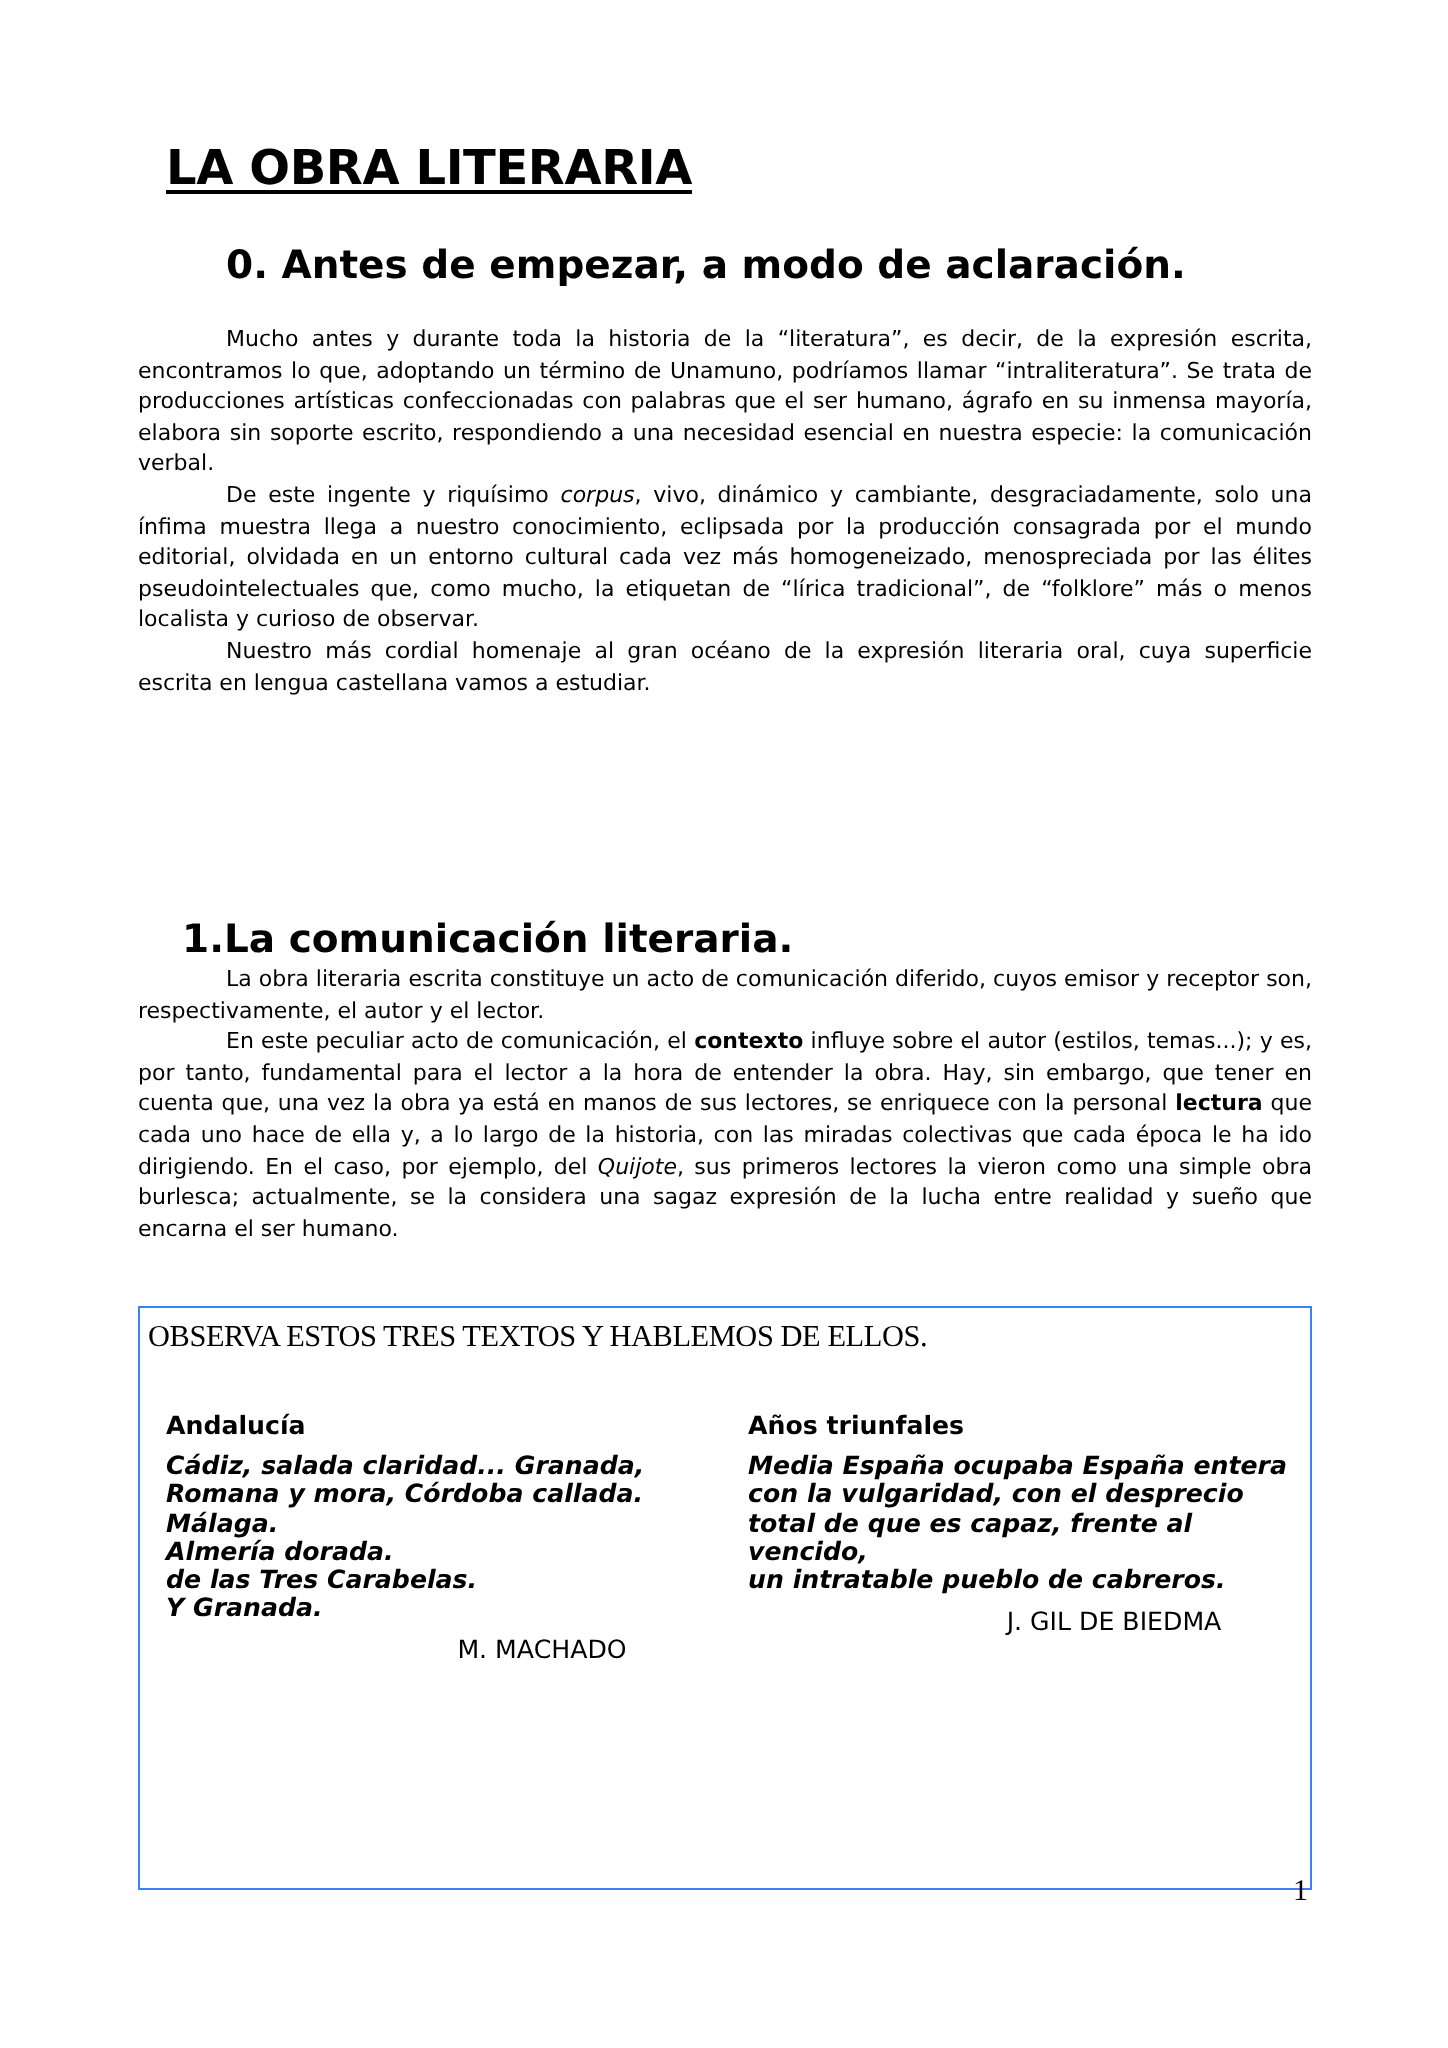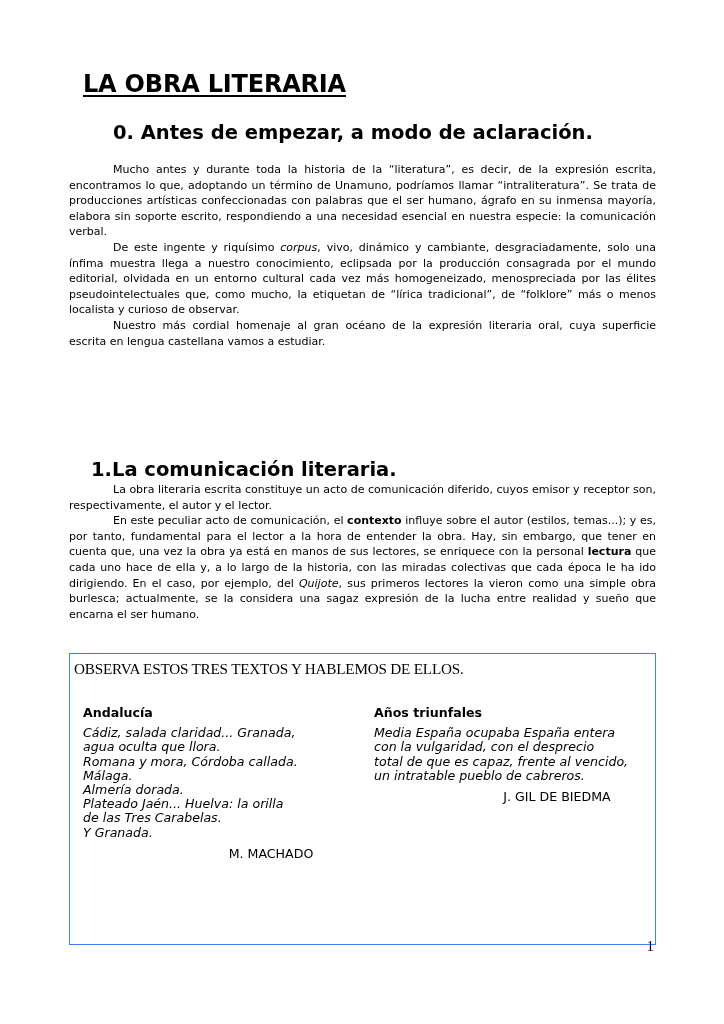--- a/index.html
+++ b/index.html
@@ -34,21 +34,21 @@
   }
   .box-heading {
     position: absolute; left: 4px; top: 6px;
     font-family: "Liberation Serif", serif; font-size: 15.2px; letter-spacing: -0.2px;
   }
   .poem { position: absolute; top: 52px; font-size: 12.6px; line-height: 14.2px; }
   .poem-left { left: 13px; width: 290px; }
   .poem-right { left: 304px; width: 280px; }
   .poem-title { font-weight: bold; font-size: 12.6px; margin: 0 0 6px 0; }
   .poem-lines { font-style: italic; margin: 0; }
-  .poem-line { display: block; }
+  .poem-line { display: block; font-weight: bold; }
   .author { font-size: 12.6px; margin-top: 7px; text-align: center; }
   .author-left { padding-left: 86px; }
   .author-right { padding-left: 86px; }
   .page-number {
     position: absolute; right: 70px; top: 938px;
     font-family: "Liberation Serif", serif; font-size: 15px;
   }
 </style>
 </head>
 <body>
@@ -70,25 +70,23 @@
   <p><span>En este peculiar acto de comunicación, el </span><b>contexto</b><span> influye sobre el autor (estilos, temas...); y es, por tanto, fundamental para el lector a la hora de entender la obra. Hay, sin embargo, que tener en cuenta que, una vez la obra ya está en manos de sus lectores, se enriquece con la personal </span><b>lectura</b><span> que cada uno hace de ella y, a lo largo de la historia, con las miradas colectivas que cada época le ha ido dirigiendo. En el caso, por ejemplo, del </span><i>Quijote</i><span>, sus primeros lectores la vieron como una simple obra burlesca; actualmente, se la considera una sagaz expresión de la lucha entre realidad y sueño que encarna el ser humano.</span></p>
 </div>
 
 <div class="box">
   <div class="box-heading">OBSERVA ESTOS TRES TEXTOS Y HABLEMOS DE ELLOS.</div>
 
   <div class="poem poem-left">
     <div class="poem-title">Andalucía</div>
     <div class="poem-lines">
       <span class="poem-line">Cádiz, salada claridad... Granada,</span>
-      <span class="poem-line">agua oculta que llora.</span>
       <span class="poem-line">Romana y mora, Córdoba callada.</span>
       <span class="poem-line">Málaga.</span>
       <span class="poem-line">Almería dorada.</span>
-      <span class="poem-line">Plateado Jaén... Huelva: la orilla</span>
       <span class="poem-line">de las Tres Carabelas.</span>
       <span class="poem-line">Y Granada.</span>
     </div>
     <div class="author author-left">M. MACHADO</div>
   </div>
 
   <div class="poem poem-right">
     <div class="poem-title">Años triunfales</div>
     <div class="poem-lines">
       <span class="poem-line">Media España ocupaba España entera</span>

